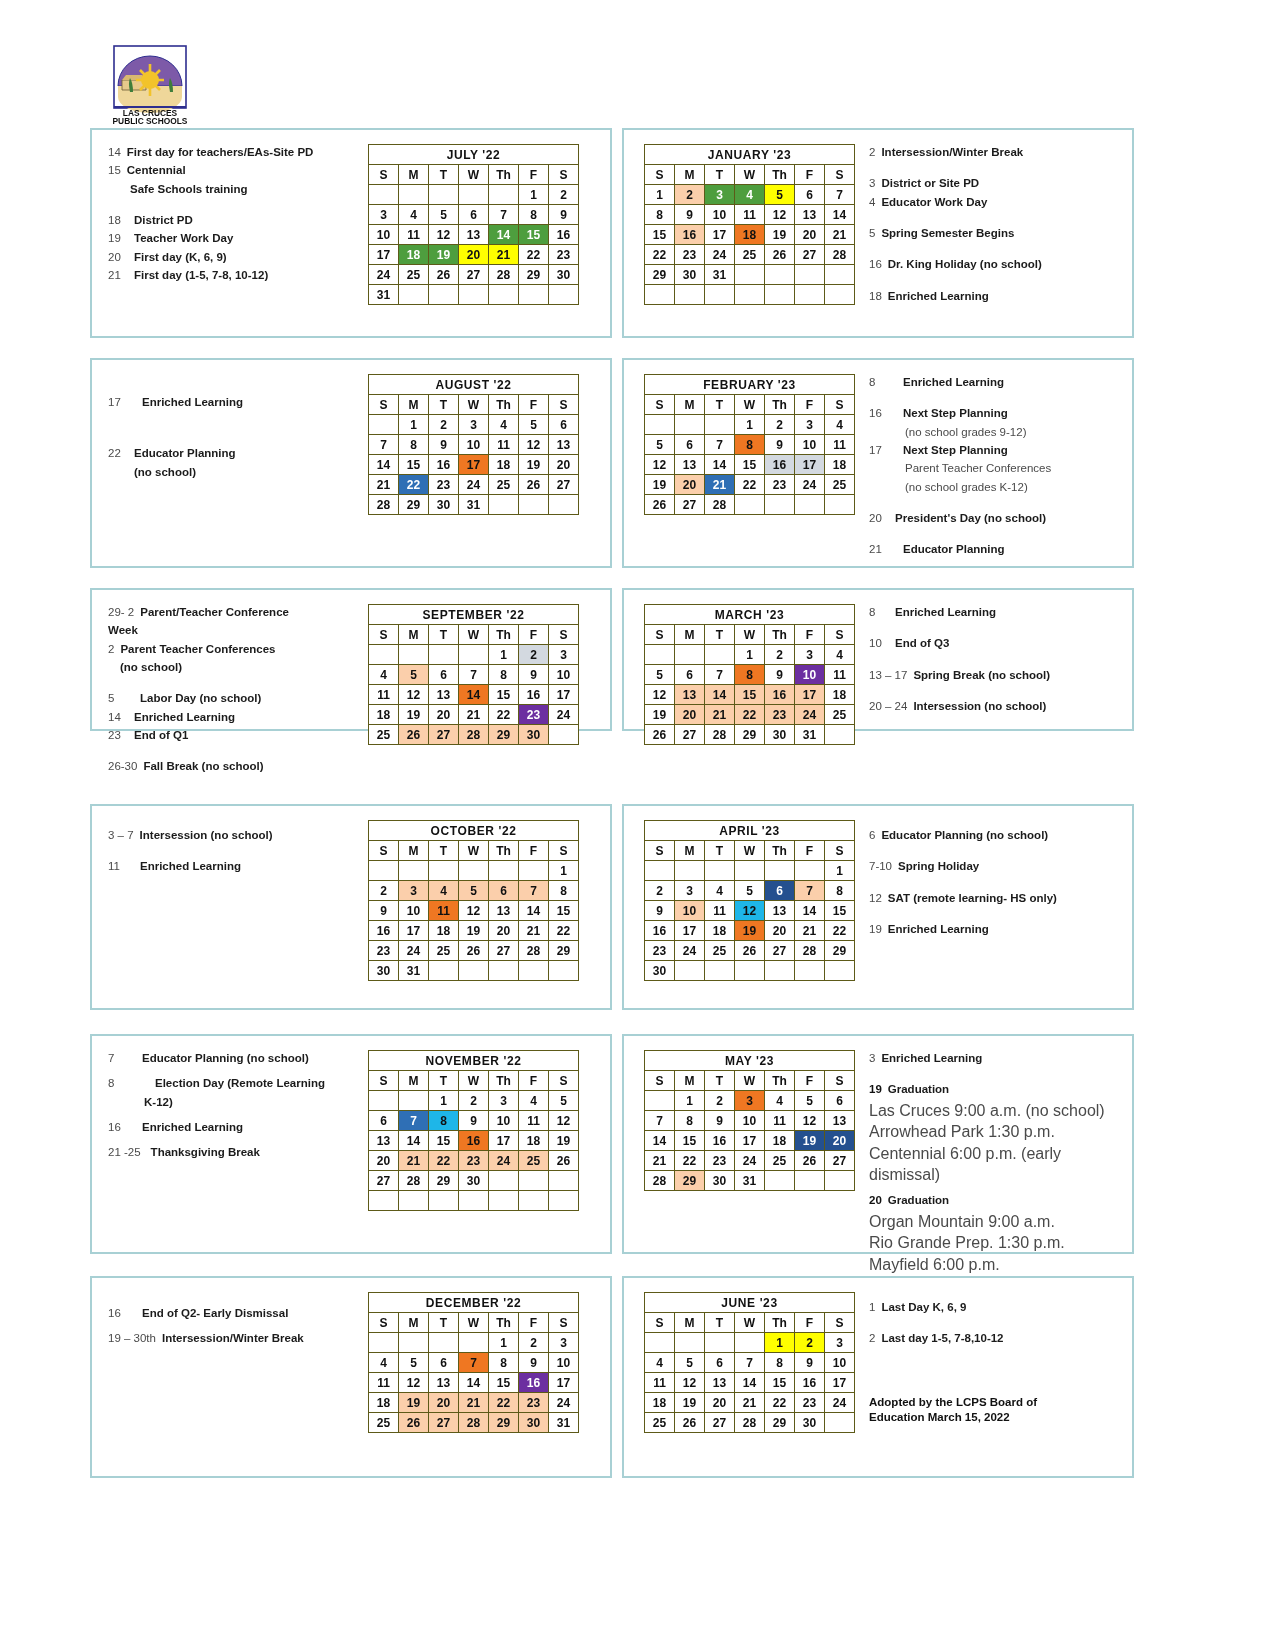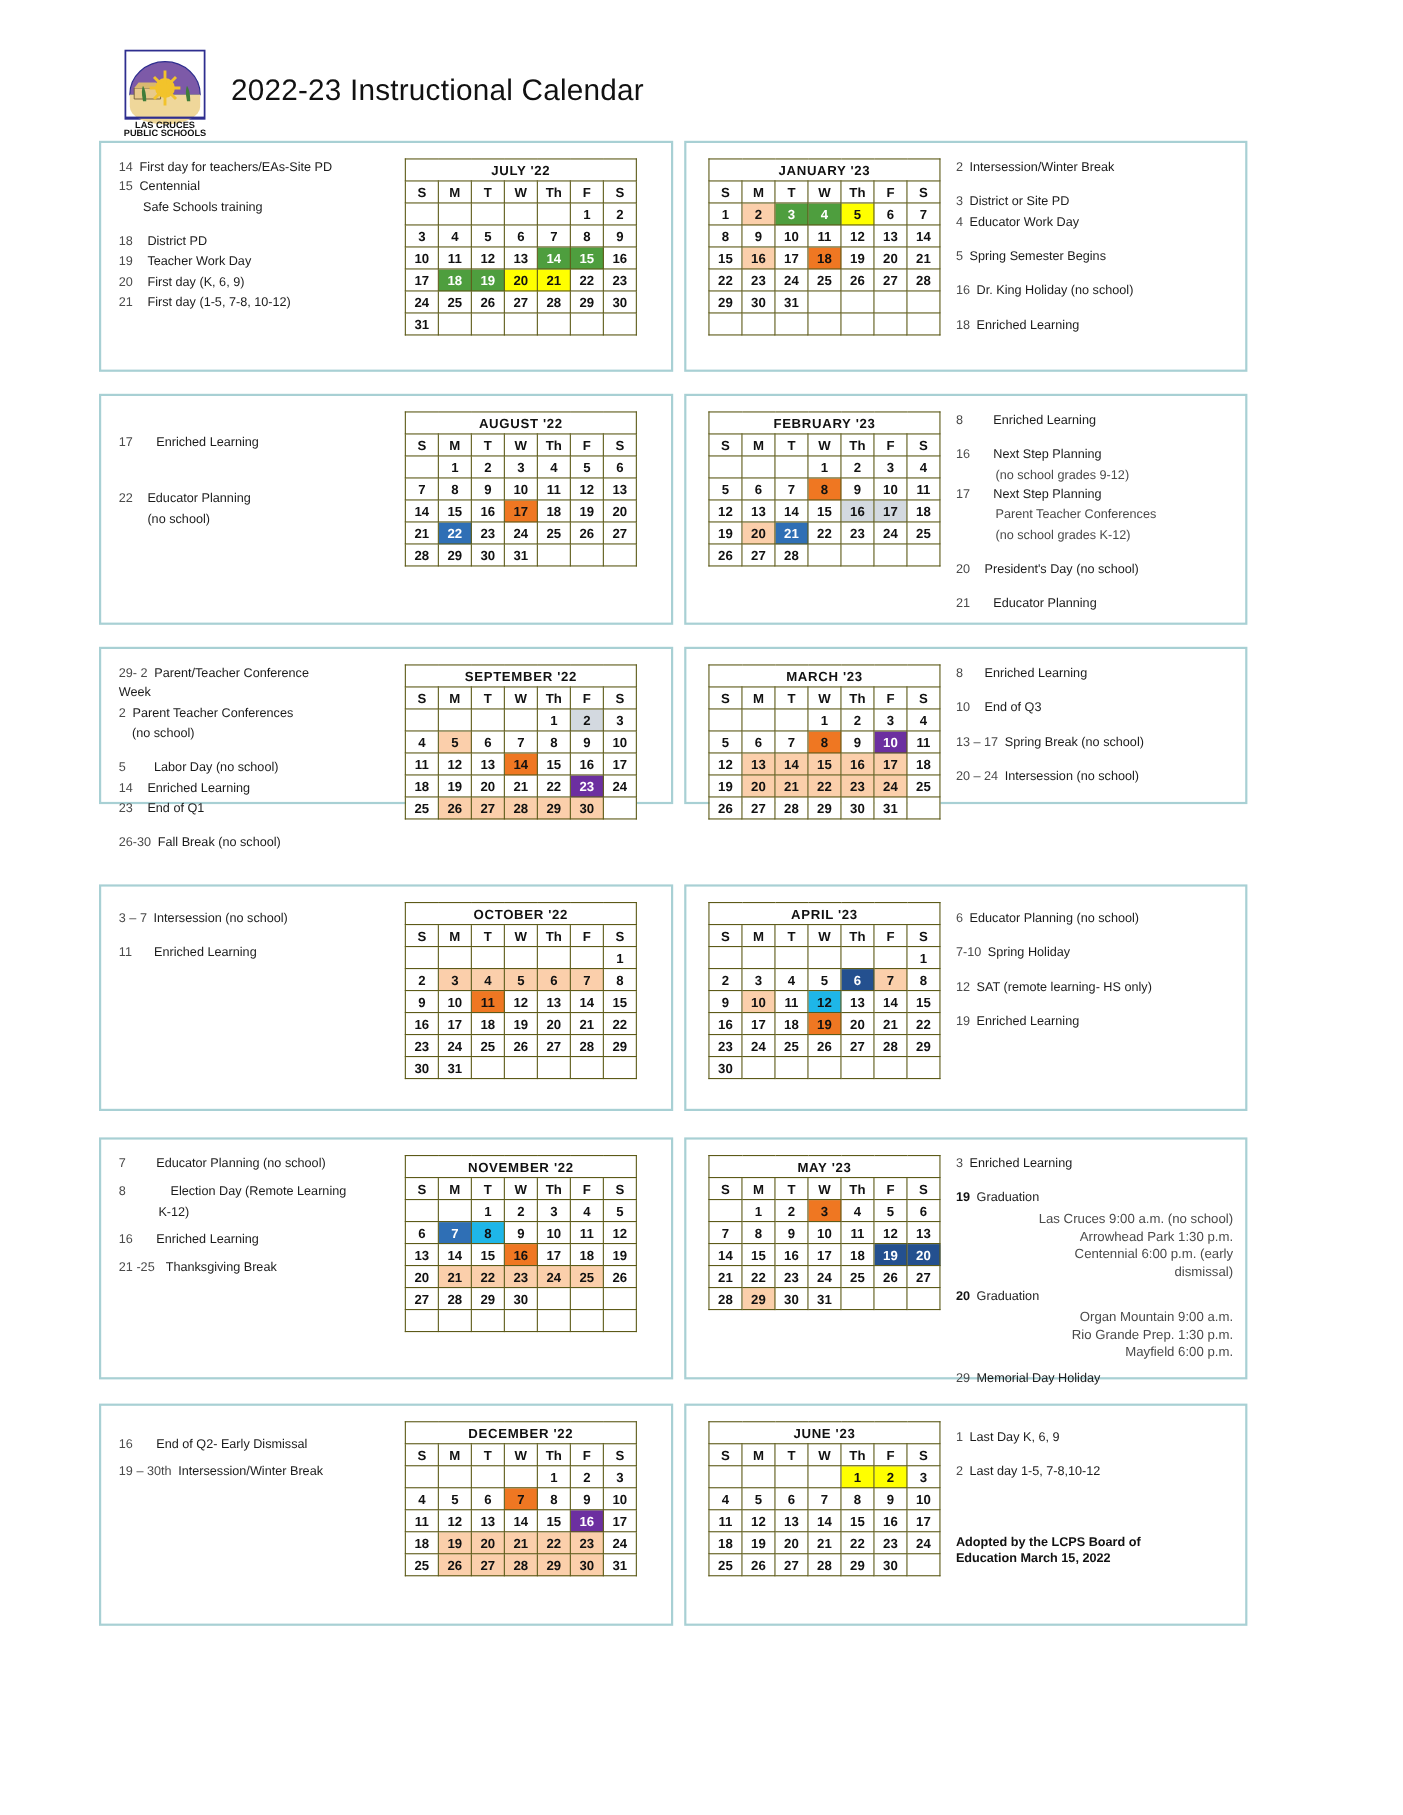--- a/index.html
+++ b/index.html
@@ -38,26 +38,26 @@
   .notes{
     box-sizing:border-box;padding:14px 6px 6px 14px;
     font-size:11.5px;line-height:1.42;color:#1b1b1b;
     flex:0 0 auto;
   }
   .notes.left{width:272px;padding-left:16px;}
   .notes.right{width:272px;padding-left:14px;}
   .note{display:flex;gap:6px;margin-bottom:2px;align-items:flex-start;}
   .note .d{flex:0 0 auto;color:#4a4a4a;font-weight:400;white-space:nowrap;}
   .note .d.w2{min-width:20px;}
-  .note .t{font-weight:400;}
+  .note .t{font-weight:700;}
   .sub{font-weight:400;color:#4a4a4a;padding-left:0;}
   .gap{height:13px;}
   .gap-s{height:7px;}
   .gap-l{height:20px;}
-  .tiny{font-size:12px;line-height:1.34;color:#4a4a4a;font-weight:400;text-align:right;}
+  .tiny{font-size:16px;line-height:1.34;color:#4a4a4a;font-weight:400;}
   .adopted{font-size:11.5px;line-height:1.35;font-weight:700;color:#111;}
 
   
   .cal{flex:0 0 auto;margin-top:14px;}
   .cal.left-cal{margin-left:4px;}
   .cal.right-cal{margin-left:20px;}
   table.cal-t{border-collapse:collapse;table-layout:fixed;}
   table.cal-t td,table.cal-t th{
     width:30px;height:20px;border:1px solid #5d5a18;
     text-align:center;vertical-align:middle;
@@ -101,21 +101,20 @@
         <circle cx="42" cy="40" r="9" fill="#f2c32b"></circle>
         <path d="M42 24 v32 M28 40 h28 M32 30 l20 20 M52 30 l-20 20" stroke="#f2c32b" stroke-width="2.6"></path>
         <path d="M22 52 q-2 -10 0 -14 q3 5 3 14 Z" fill="#3f7d3a"></path>
         <path d="M62 52 q-2 -10 0 -14 q3 5 3 14 Z" fill="#3f7d3a"></path>
         <rect x="6" y="66" width="72" height="2" fill="#2e2e8f"></rect>
         <text x="42" y="76" text-anchor="middle" font-family="'Liberation Sans', sans-serif" font-size="8.4" font-weight="bold" fill="#111">LAS CRUCES</text>
         <text x="42" y="84" text-anchor="middle" font-family="'Liberation Sans', sans-serif" font-size="8.4" font-weight="bold" fill="#111">PUBLIC SCHOOLS</text>
         <rect x="6" y="85" width="72" height="2" fill="#2e2e8f"></rect>
       </svg>
     </div>
-    <div class="title">2022-23 Instructional Calendar</div>
   </div>
 
   <div class="panel col-left r1">
     <div class="notes left">
       <div class="note">
           <span class="d">14</span>
           <span class="t">First day for teachers/EAs-Site PD</span>
         </div>
       <div class="note">
           <span class="d">15</span>

